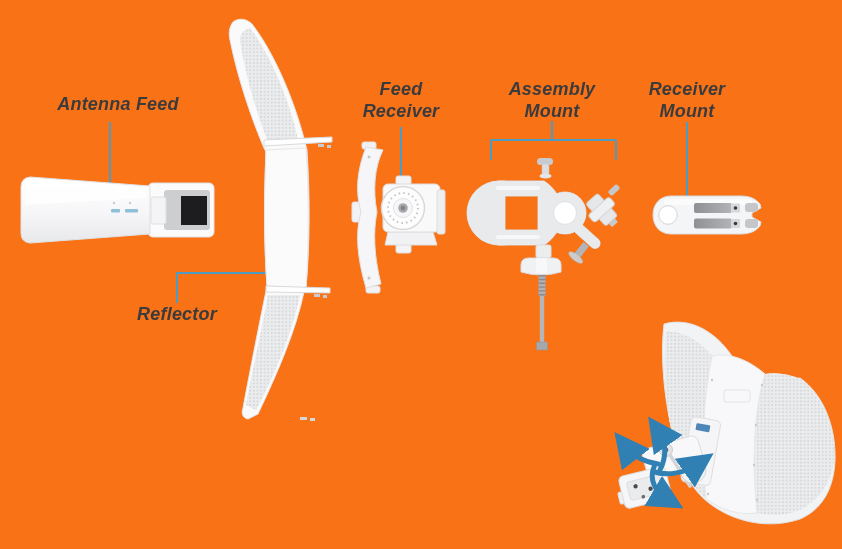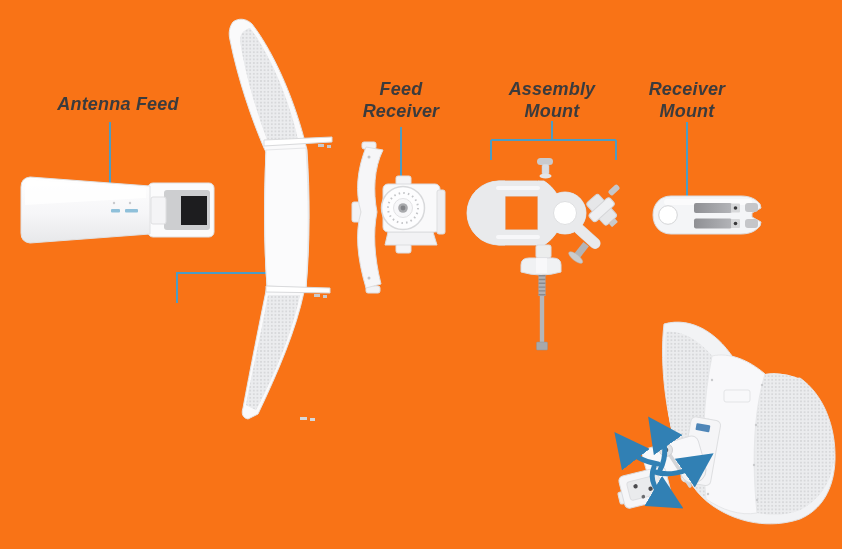--- a/index.html
+++ b/index.html
@@ -221,20 +221,21 @@
       <path d="M655 472 C668 476 685 473 698 464" marker-end="url(#ah)"></path>
       <path d="M654 467 C649 479 655 492 667 499" marker-end="url(#ah)"></path>
     </g>
   </g>
 </svg>
 
 <div class="label" style="left:38px;top:93px;width:160px;">
   <span>Antenna Feed</span>
 </div>
 <div class="label" style="left:97px;top:303px;width:160px;">
+  <span>Reflector</span>
 </div>
 <div class="label" style="left:331px;top:78px;width:140px;">
   <span>Feed</span>
   <span>Receiver</span>
 </div>
 <div class="label" style="left:482px;top:78px;width:140px;">
   <span>Assembly</span>
   <span>Mount</span>
 </div>
 <div class="label" style="left:617px;top:78px;width:140px;">

